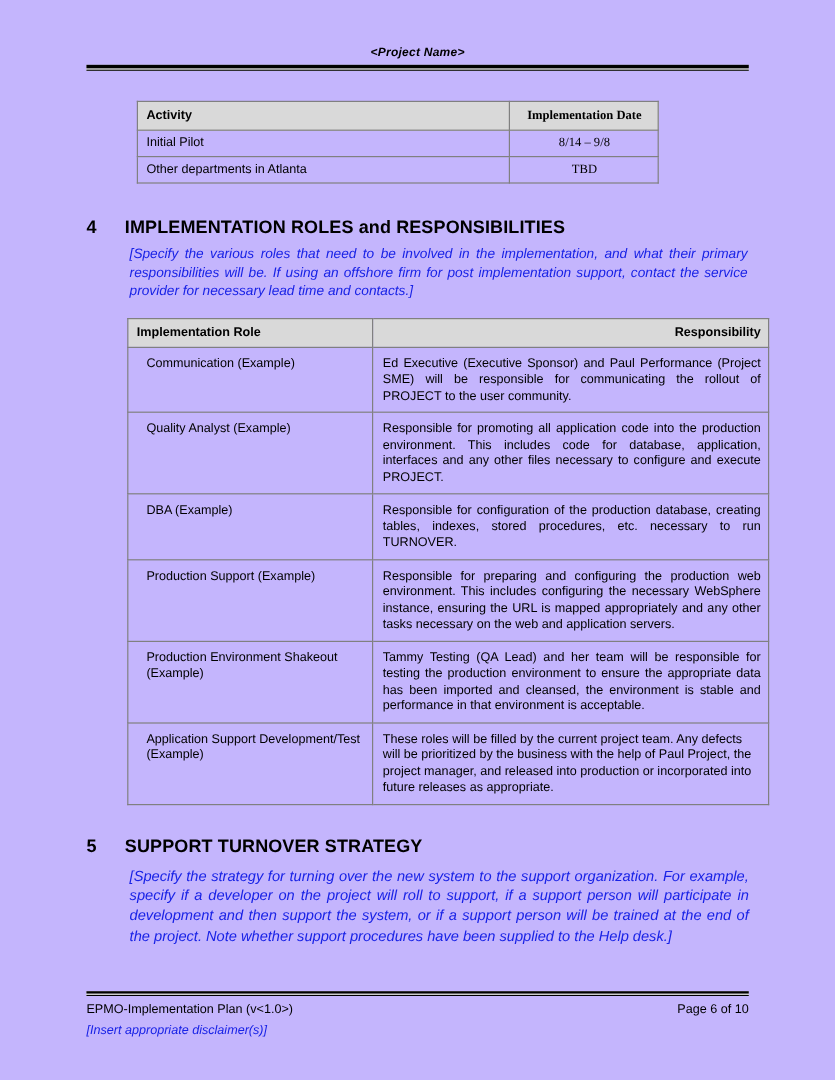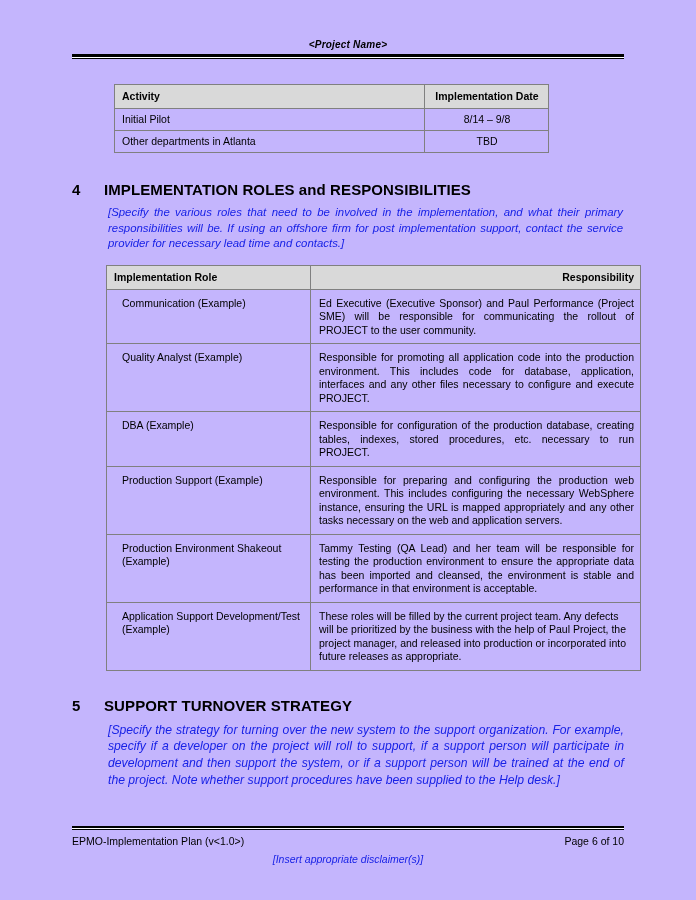--- a/index.html
+++ b/index.html
@@ -76,21 +76,21 @@
 
   
   .table-schedule {
     width: 408px;
     margin-left: 42px;
     margin-top: 10px;
     padding-left: 48px;
   }
   .table-schedule td { height: 13px; }
   .table-schedule .c-activity { width: 296px; text-align: left; }
-  .table-schedule .c-date { width: 110px; text-align: center; }
+  .table-schedule .c-date { width: 110px; text-align: center; font-family: Liberation Serif, serif; }
 
   
   .section-heading {
     display: flex;
     align-items: baseline;
     font-size: 15px;
     font-weight: bold;
     letter-spacing: 0.1px;
   }
   .section-heading .num {
@@ -166,21 +166,21 @@
     background: #ffffff;
   }
   .footer-row {
     display: flex;
     justify-content: space-between;
     align-items: flex-start;
     font-size: 10.5px;
     margin-top: 5px;
   }
   .footer-disclaimer {
-    text-align: center;
+    text-align: left;
     color: #1822e6;
     font-style: italic;
     font-size: 10.5px;
     margin-top: 6px;
   }
 </style>
 </head>
 <body>
 
 <div class="page">
@@ -229,21 +229,21 @@
         <tr>
           <td class="c-role role-cell">Communication (Example)</td>
           <td class="c-resp resp-cell">Ed Executive (Executive Sponsor) and Paul Performance (Project SME) will be responsible for communicating the rollout of PROJECT to the user community.</td>
         </tr>
         <tr>
           <td class="c-role role-cell">Quality Analyst (Example)</td>
           <td class="c-resp resp-cell">Responsible for promoting all application code into the production environment. This includes code for database, application, interfaces and any other files necessary to configure and execute PROJECT.</td>
         </tr>
         <tr>
           <td class="c-role role-cell">DBA (Example)</td>
-          <td class="c-resp resp-cell">Responsible for configuration of the production database, creating tables, indexes, stored procedures, etc. necessary to run PROJECT.</td>
+          <td class="c-resp resp-cell">Responsible for configuration of the production database, creating tables, indexes, stored procedures, etc. necessary to run TURNOVER.</td>
         </tr>
         <tr>
           <td class="c-role role-cell">Production Support (Example)</td>
           <td class="c-resp resp-cell">Responsible for preparing and configuring the production web environment. This includes configuring the necessary WebSphere instance, ensuring the URL is mapped appropriately and any other tasks necessary on the web and application servers.</td>
         </tr>
         <tr>
           <td class="c-role role-cell" style="white-space:normal;">Production Environment Shakeout (Example)</td>
           <td class="c-resp resp-cell">Tammy Testing (QA Lead) and her team will be responsible for testing the production environment to ensure the appropriate data has been imported and cleansed, the environment is stable and performance in that environment is acceptable.</td>
         </tr>
         <tr>

